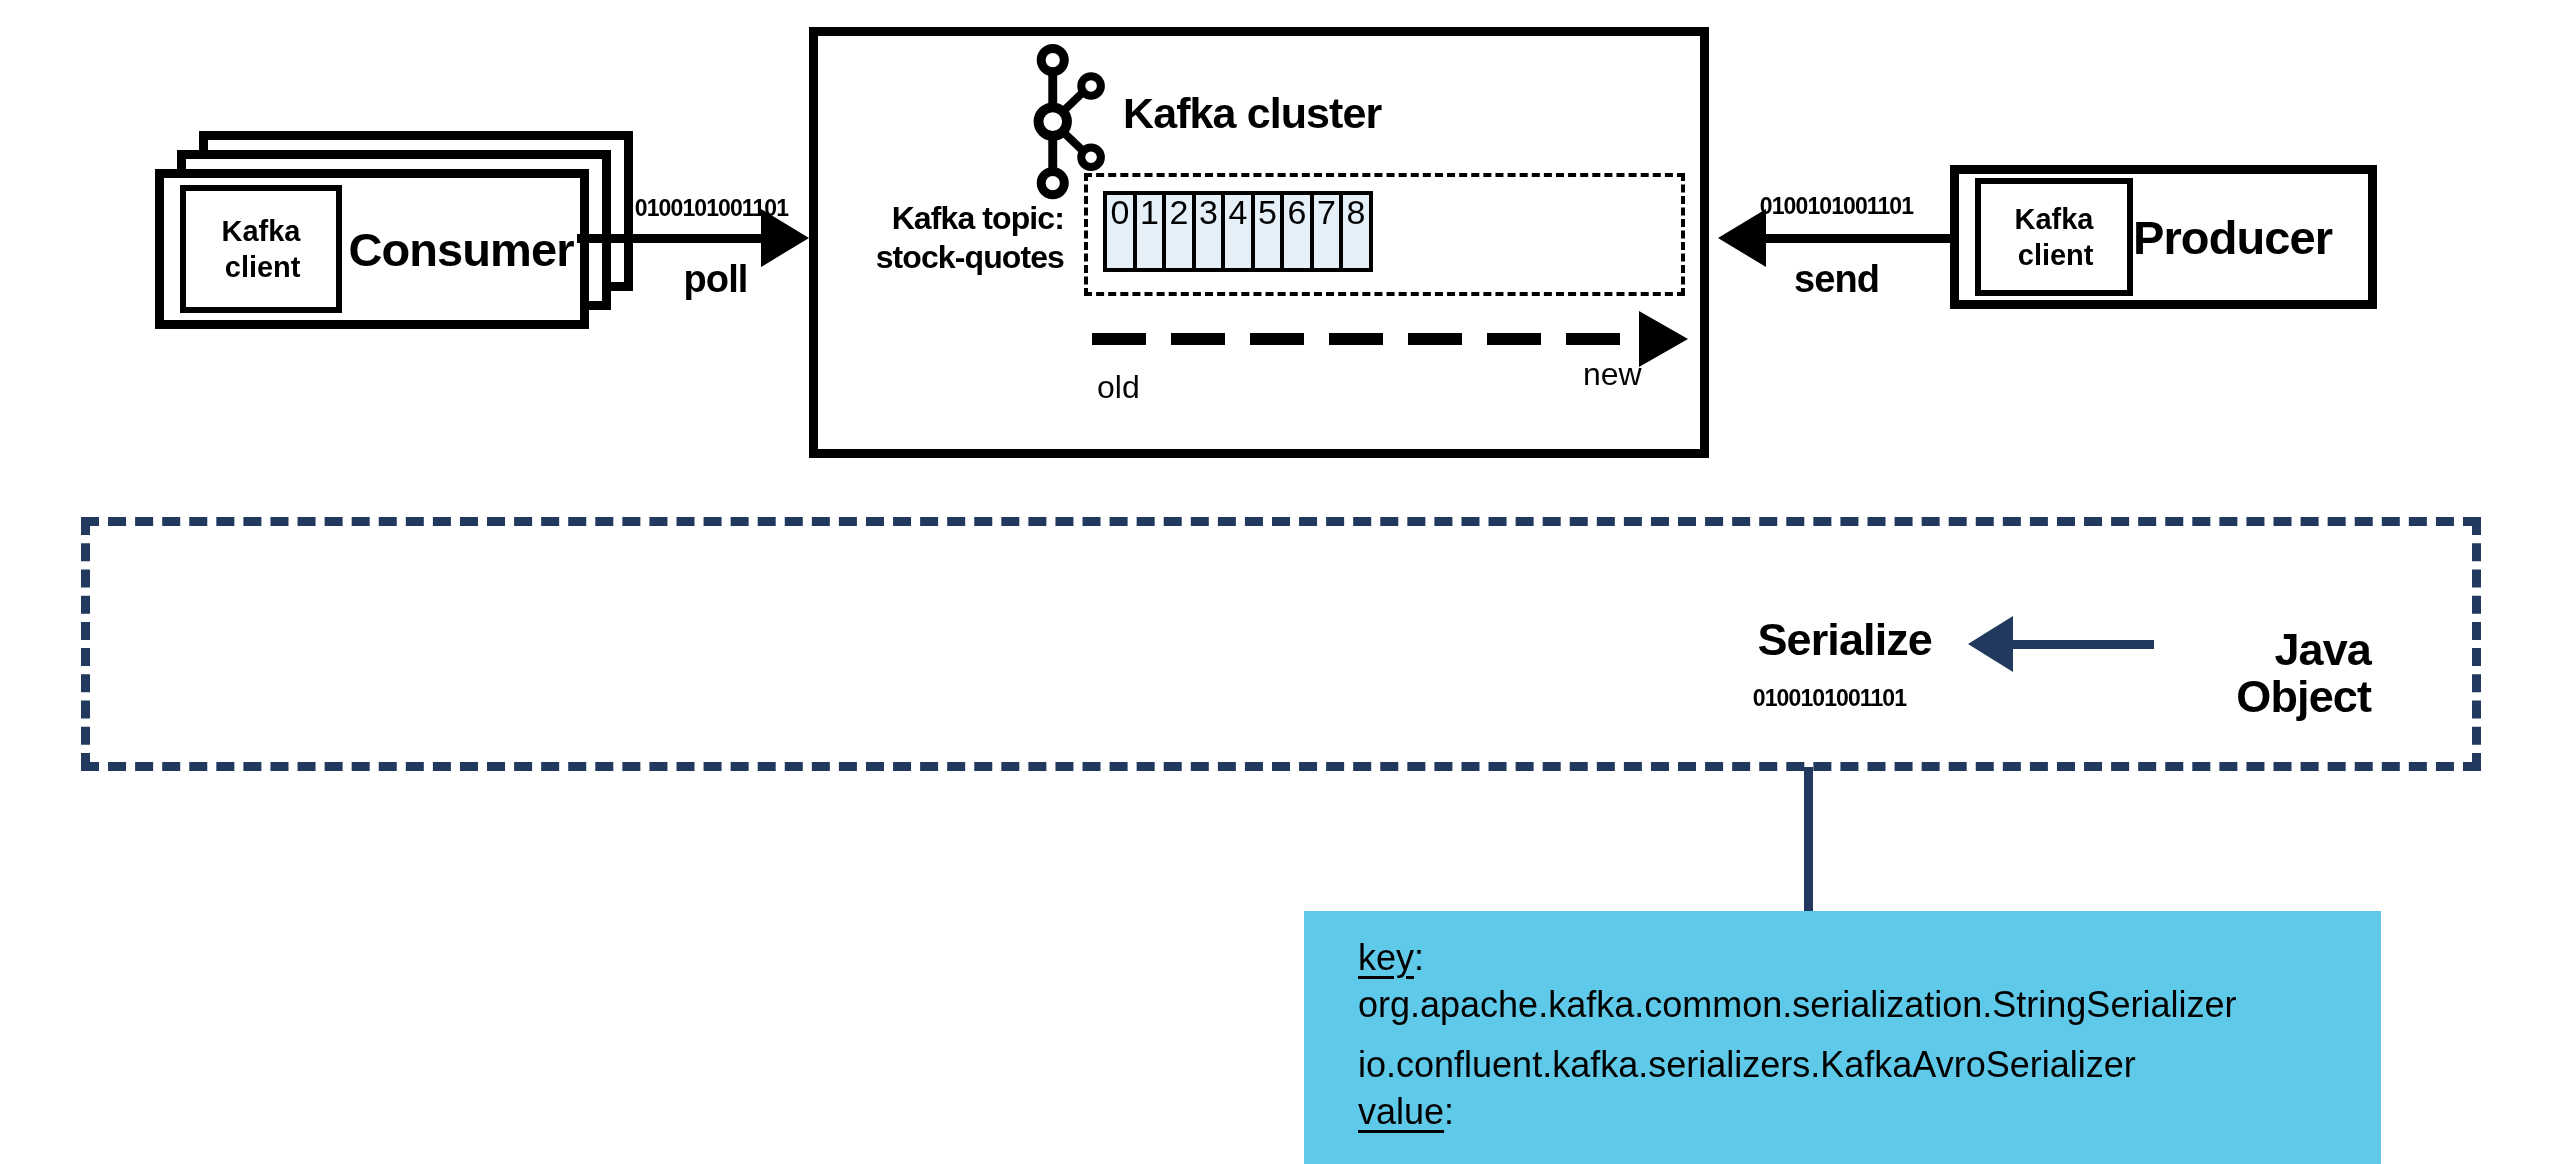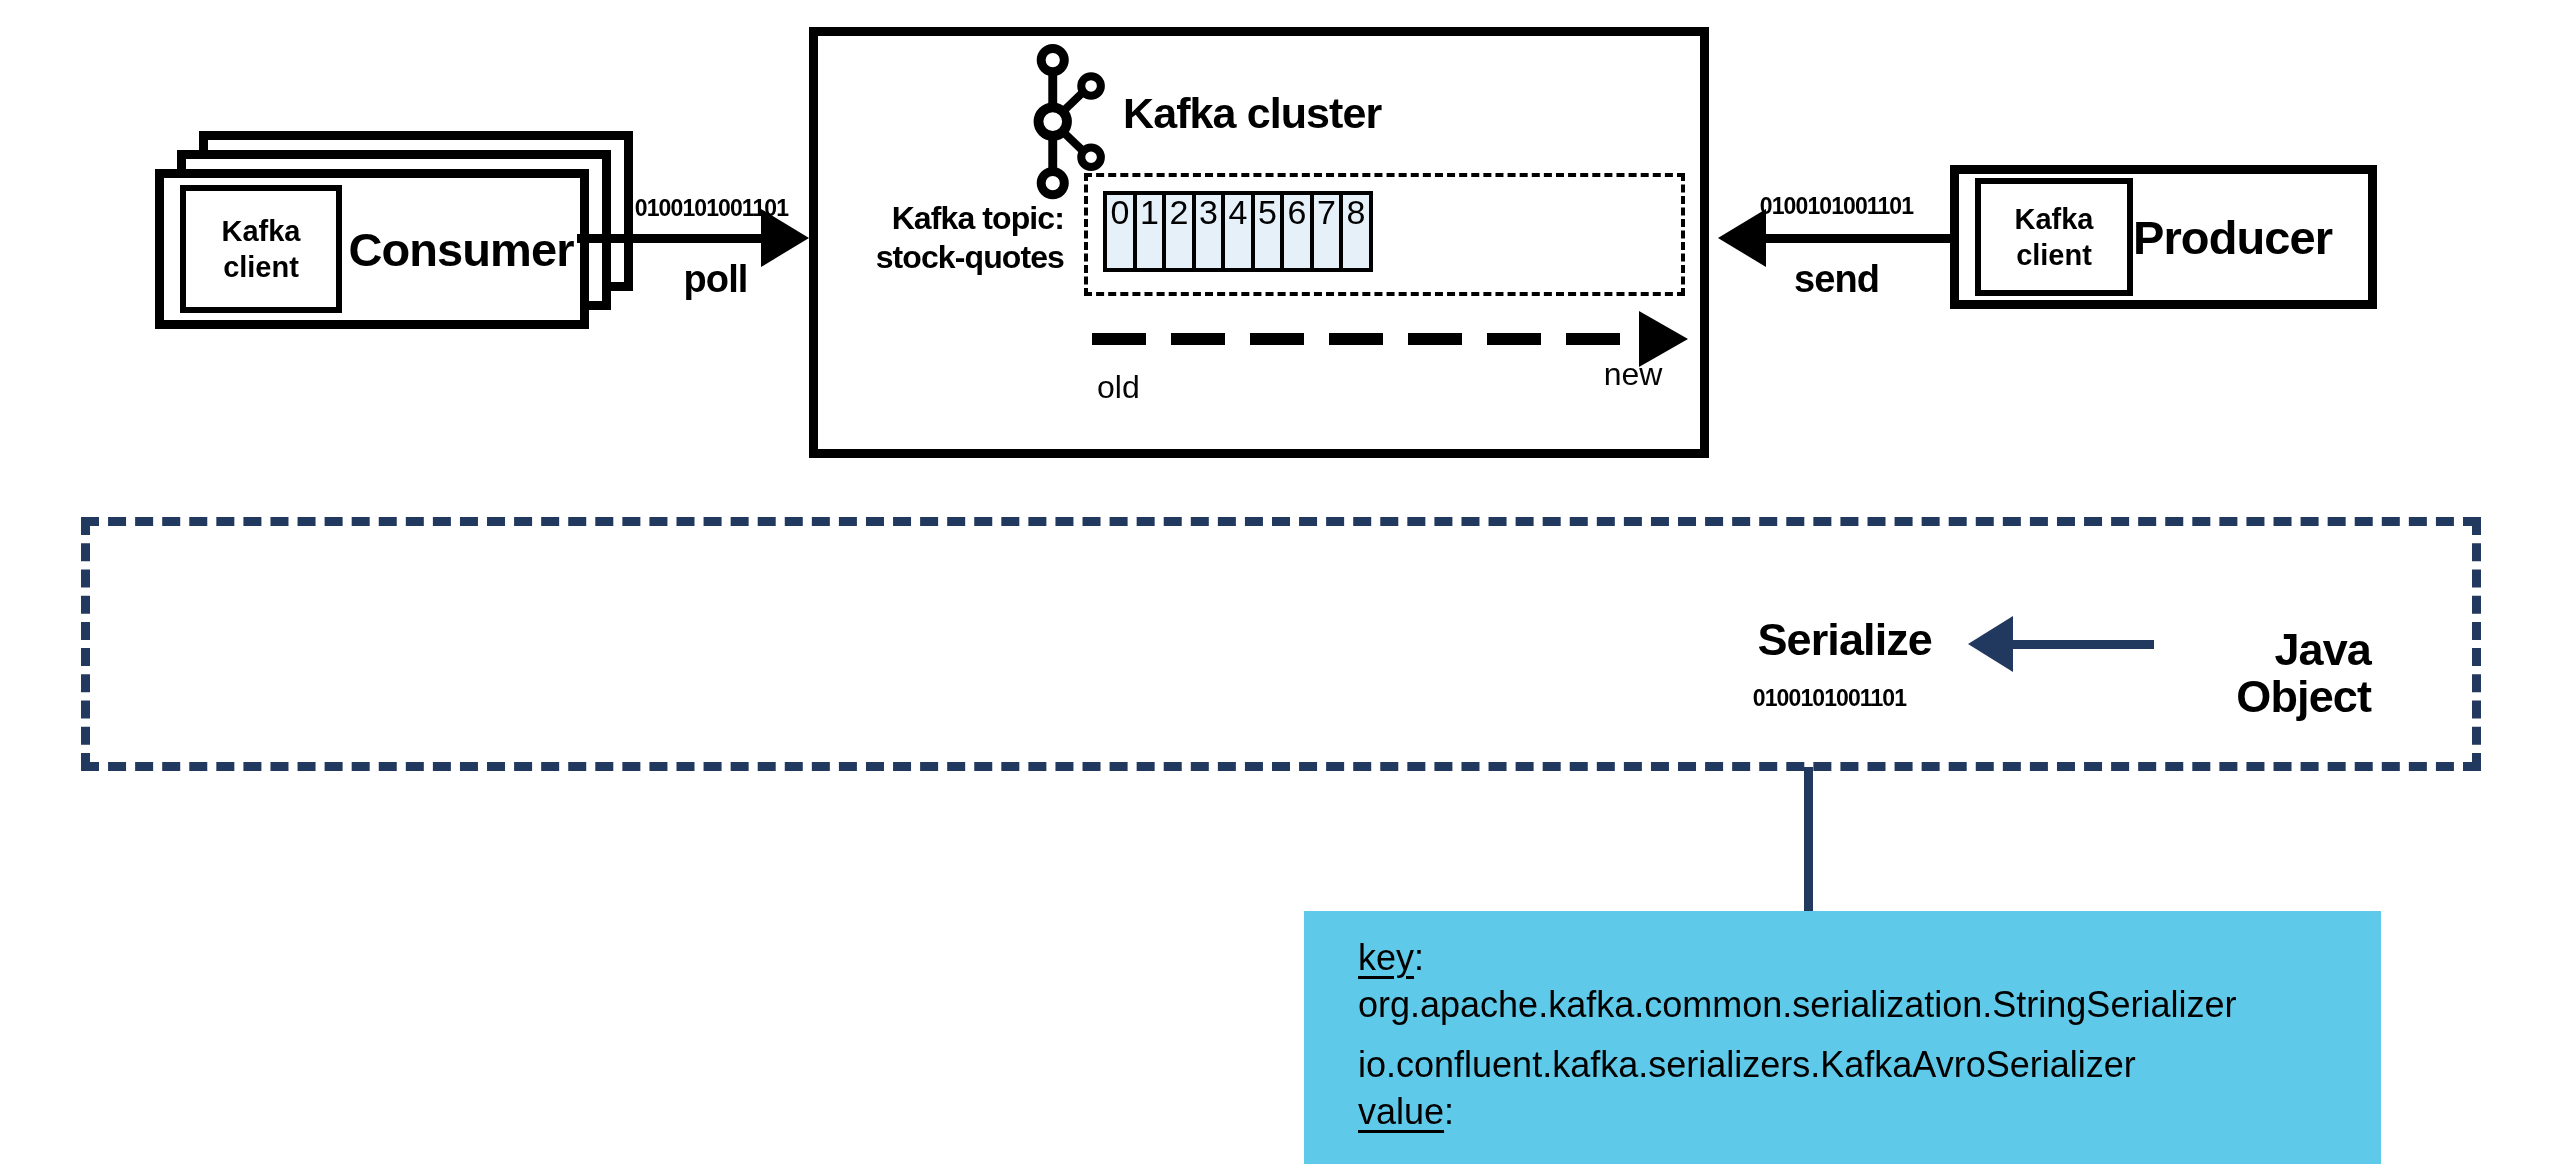--- a/index.html
+++ b/index.html
@@ -2,21 +2,21 @@
 <html style="font-size:14.3px"><head>
 <meta charset="utf-8">
 <style>
   html,body{margin:0;padding:0;background:#ffffff;}
   body{width:2576px;height:1165px;position:relative;overflow:hidden;
        font-family:"Liberation Sans",sans-serif;color:#000;}
   .abs{position:absolute;box-sizing:border-box;}
   
   .stackbox{width:434px;height:160px;border:9.8px solid #000;background:#fff;}
   .clientbox{border:6.3px solid #000;background:#fff;display:flex;align-items:center;
-             justify-content:center;text-align:center;font-weight:bold;line-height:1.25;}
+             justify-content:center;text-align:right;font-weight:bold;line-height:1.25;}
   .bigbox{border:9.8px solid #000;background:#fff;}
   .boxlabel{font-weight:bold;letter-spacing:-0.9px;}
   
   .hline{background:#000;}
   .tri-right{width:0;height:0;border-top:29.5px solid transparent;border-bottom:29.5px solid transparent;
              border-left:48px solid #000;}
   .tri-left{width:0;height:0;border-top:29.5px solid transparent;border-bottom:29.5px solid transparent;
             border-right:48px solid #000;}
   .binary{font-weight:bold;font-size:23px;letter-spacing:-0.9px;text-align:center;}
   .verb{font-weight:bold;font-size:38px;text-align:center;letter-spacing:-0.9px;}
@@ -90,21 +90,21 @@
     <div class="cell">4</div>
     <div class="cell">5</div>
     <div class="cell">6</div>
     <div class="cell">7</div>
     <div class="cell">8</div>
   </div>
 
 <div class="abs dashline" style="left:1092px;top:333px;width:550px;height:11.6px;"></div>
 <div class="abs" style="left:1639px;top:311px;width:0;height:0;border-top:28px solid transparent;border-bottom:28px solid transparent;border-left:49px solid #000;"></div>
 <div class="abs lightlabel" style="left:1097px;top:369px;">old</div>
-<div class="abs lightlabel" style="left:1583px;top:356px;width:100px;text-align:center;">new</div>
+<div class="abs lightlabel" style="left:1583px;top:356px;width:100px;text-align:left;">new</div>
 
 <div class="abs tri-left" style="left:1718px;top:209px;"></div>
 <div class="abs hline" style="left:1762px;top:234px;width:190px;height:9px;"></div>
 <div class="abs binary" style="left:1756px;top:193px;width:161px;">0100101001101</div>
 <div class="abs verb" style="left:1765px;top:258px;width:143px;">send</div>
 
 <div class="abs bigbox" style="left:1950px;top:165px;width:427px;height:144px;display:flex;align-items:center;">
   <div class="clientbox" style="width:146px;height:106px;margin-left:16px;font-size:29px;">
     <div>
       <div>Kafka</div>

